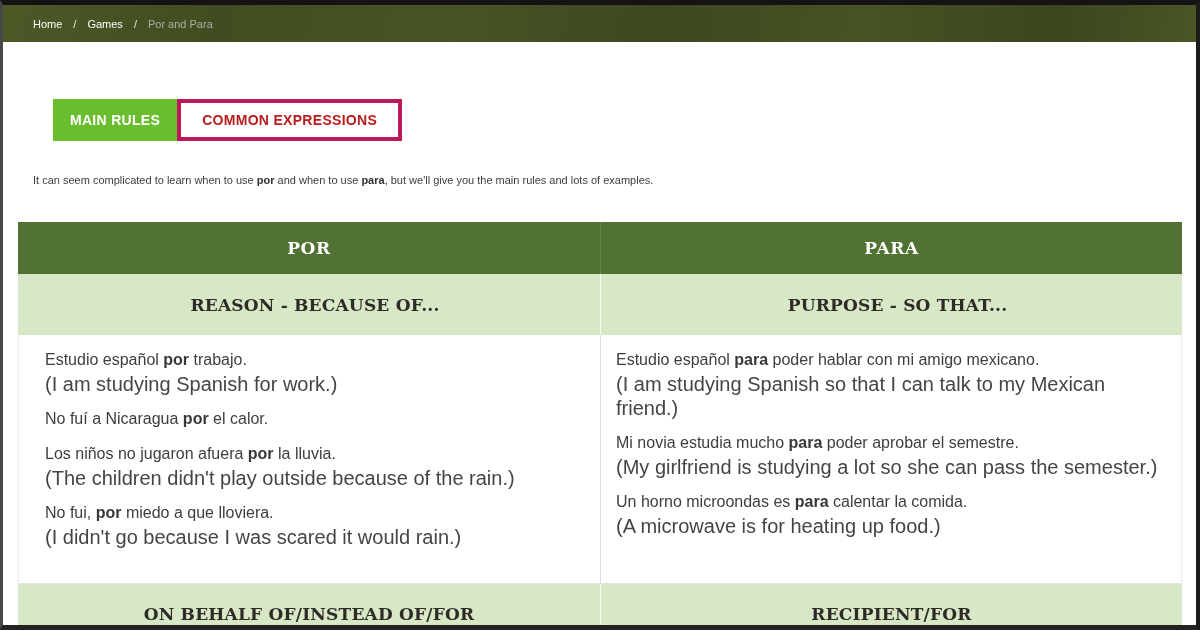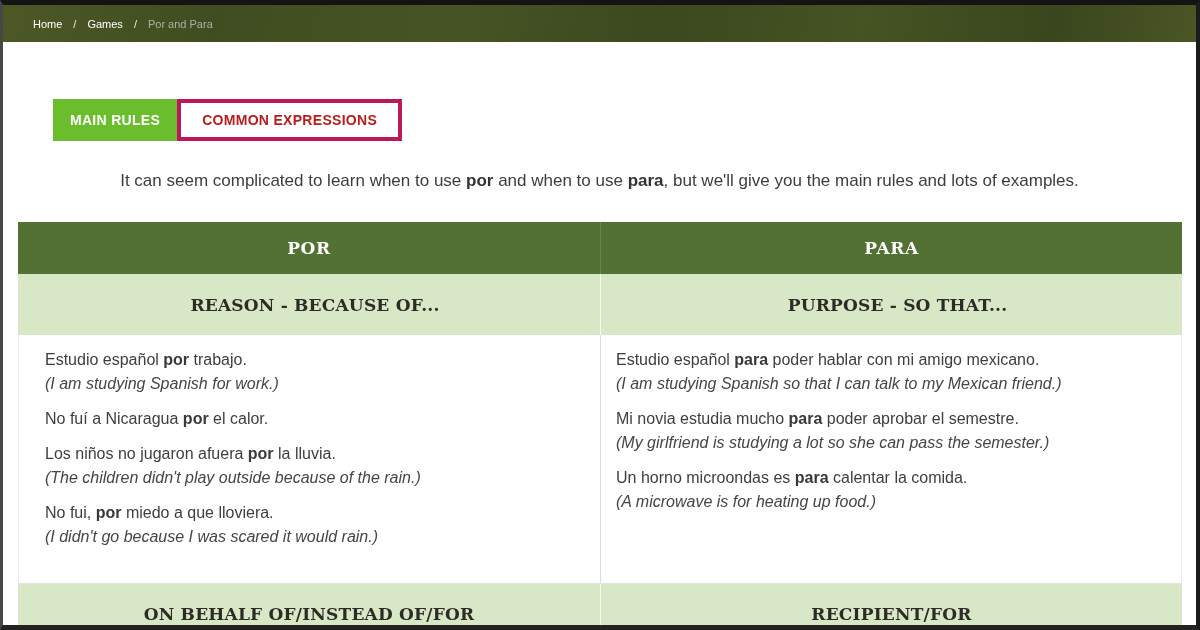--- a/index.html
+++ b/index.html
@@ -34,21 +34,21 @@
     height:42px; display:flex; align-items:center;
     font-size:14px; font-weight:bold; letter-spacing:.3px;
     cursor:pointer;
   }
   .tab-active { background:#6abe2d; color:#ffffff; padding:0 17px; }
   .tab-inactive { background:#ffffff; color:#b91c1c; border:4px solid #be185d; padding:0 21px; }
 
   
   .intro {
     margin:29px 30px 0 30px;
-    font-size:17px; line-height:21px; color:#3d3d3d;text-align:center;
+    font-size:11px; line-height:21px; color:#3d3d3d;
   }
   .intro b { color:#333; }
 
   
   .rules-table { margin:31px 14px 0 15px; }
   .trow { display:grid; grid-template-columns:1fr 1fr; }
 
   .trow-header .tcell {
     background:#527233; color:#ffffff;
     height:52px; display:flex; align-items:center; justify-content:center;
@@ -72,21 +72,21 @@
   .trow-examples .tcell {
     background:#ffffff;
     min-height:248px;
     padding:13px 22px 2px 26px;
   }
   .trow-examples .tcell + .tcell { border-left:1px solid #dddddd;padding-left:15px; }
 
   .example { margin-bottom:11px; }
   .es-line { font-size:16px; line-height:24px; color:#3e3e3e; }
   .es-line b { color:#383838; }
-  .en-line { font-size:16px; line-height:24px; font-style:italic; color:#454545; }
+  .en-line { font-size:20px; line-height:24px; color:#454545; }
 
   .trow-section2 .tcell {
     background:#d8e7c5; color:#2d2b26;
     height:60px; display:flex; align-items:center; justify-content:center;
     font-family:"DejaVu Serif","Liberation Serif",serif;
     font-weight:bold; font-size:17px; letter-spacing:.2px;
   }
   .trow-section2 .tcell + .tcell { border-left:1px solid rgba(255,255,255,.8); }
 </style>
 </head>

